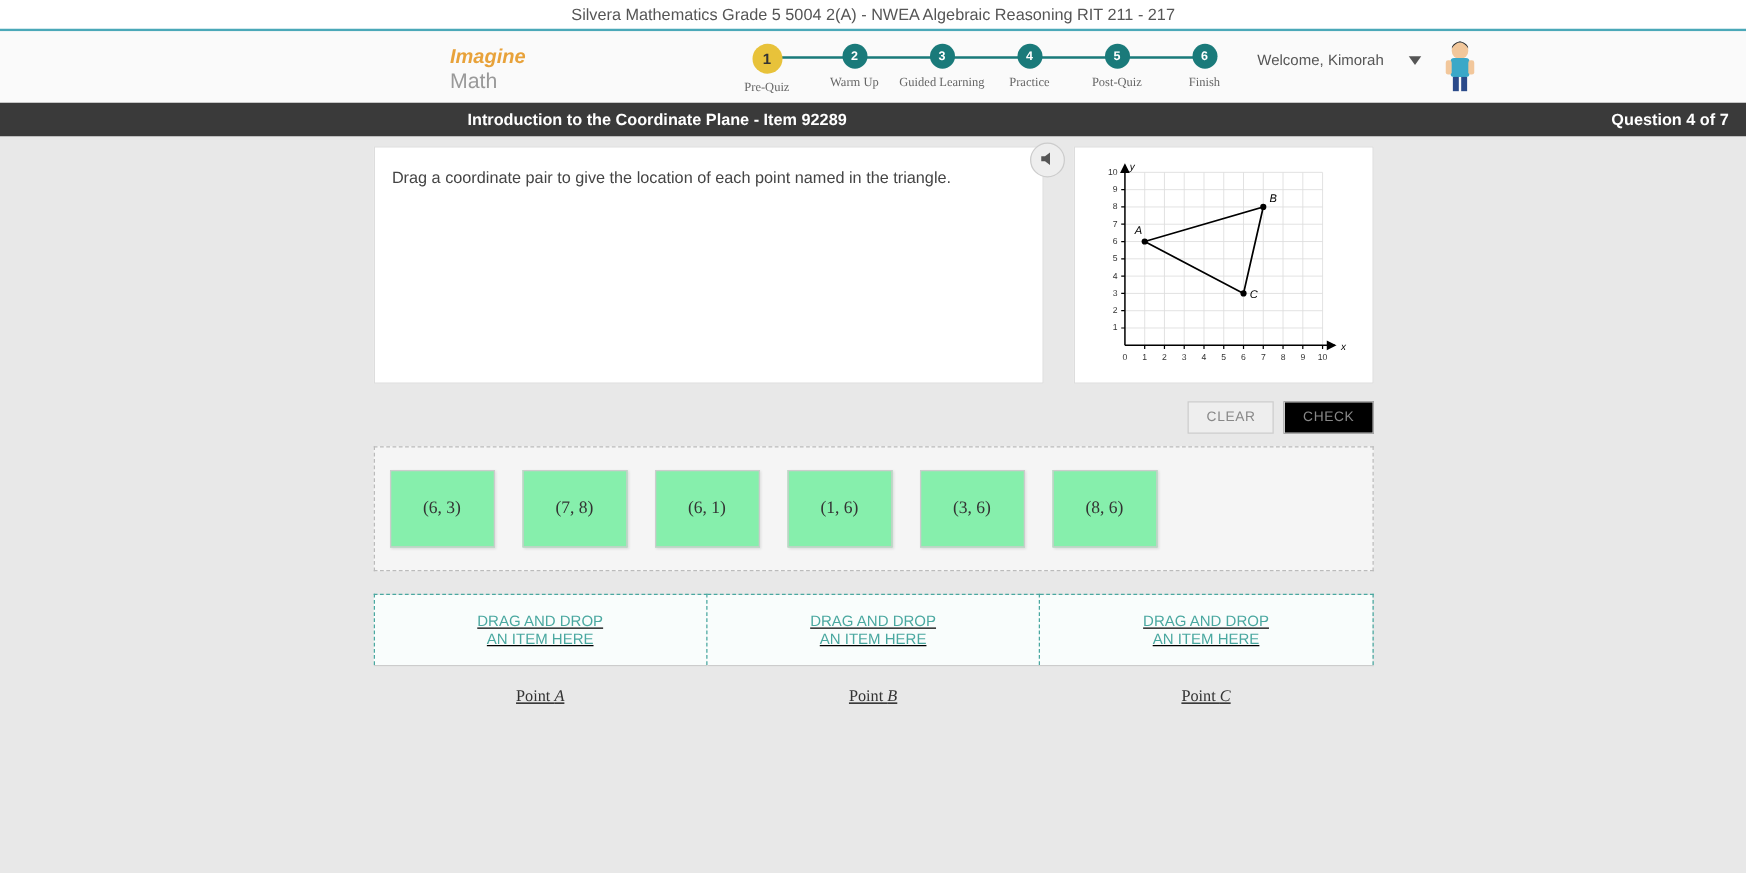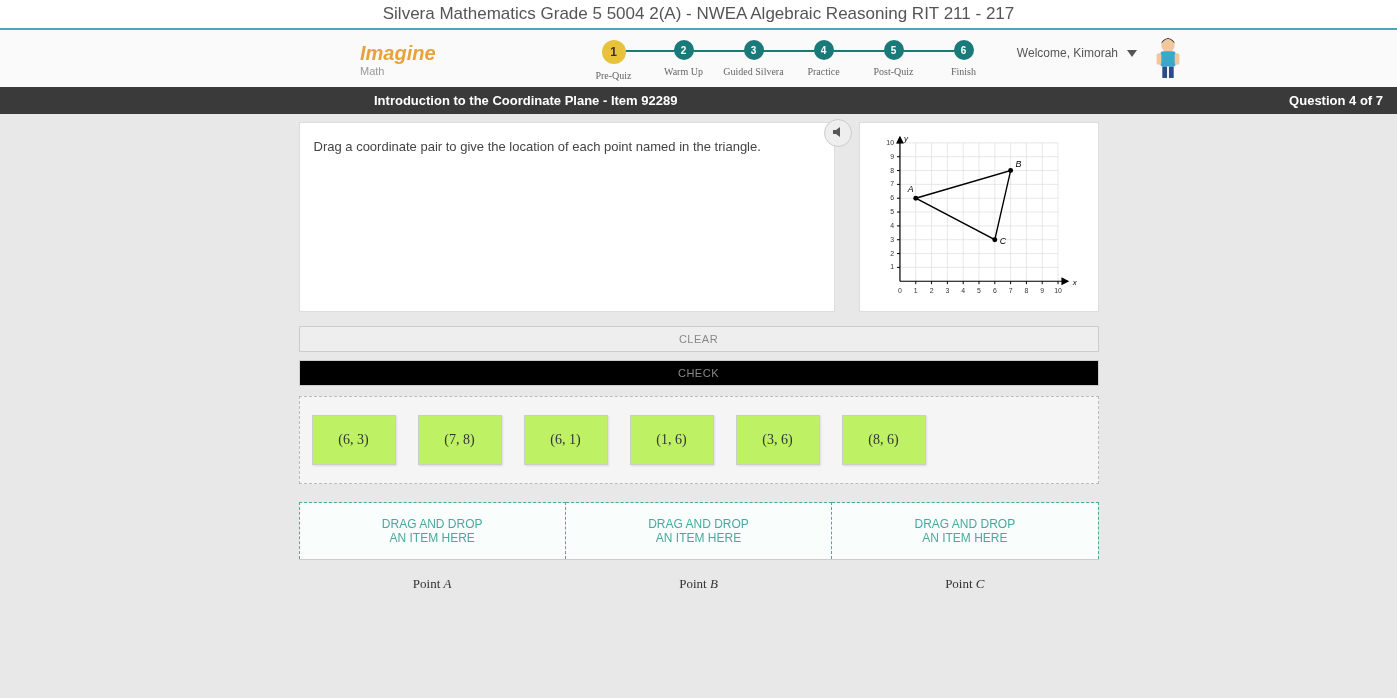--- a/index.html
+++ b/index.html
@@ -9,38 +9,38 @@
     width: 1397px;
     height: 698px;
     overflow: hidden;
     position: relative;
   }
   .top-bar {
     background: #fff;
     border-bottom: 2px solid #4aa8b8;
     padding: 4px 0;
     text-align: center;
-    font-size: 17px;
+    font-size: 13px;
     color: #555;
   }
   .header-area {
     background: #fafafa;
     padding: 10px 0 6px 0;
     display: flex;
     align-items: flex-start;
     justify-content: center;
     position: relative;
   }
   .brand {
     position: absolute;
     left: 360px;
     top: 12px;
   }
-  .brand-name { color: #e8a23a; font-weight: bold; font-size: 20px; font-style: italic; }
-  .brand-sub { color: #999; font-size: 11px; }
+  .brand-name { color: #e8a23a; font-weight: bold; font-size: 16px; font-style: italic; }
+  .brand-sub { color: #999; font-size: 17px; }
   .progress-track {
     display: flex;
     align-items: flex-start;
     gap: 0;
     margin-left: 180px;
   }
   .step {
     display: flex;
     flex-direction: column;
     align-items: center;
@@ -64,21 +64,21 @@
     top: 10px; left: 50%;
     width: 70px; height: 2px;
     background: #1a7a7a;
     z-index: 1;
   }
   .step:last-child .step-line { display:none; }
   .welcome {
     position: absolute;
     right: 260px; top: 16px;
     font-size: 12px; color: #555;
-    display:flex; align-items:center; gap:9px;
+    display:flex; align-items:center; gap:20px;
   }
   .avatar {
     position: absolute; right: 210px; top: 6px;
     width: 38px; height: 44px;
   }
   .avatar svg { width:100%; height:100%; }
   .title-bar {
     background: #3a3a3a;
     color: #fff;
     font-size: 13px;
@@ -128,52 +128,52 @@
     border: 1px solid #ddd;
     width: 240px;
     height: 190px;
     padding: 10px;
     position: relative;
   }
   .graph-box svg { width:100%; height:100%; }
   .btn-row {
     display:flex; justify-content:flex-end; gap:8px;
     margin: 14px 0 10px 0;
-    flex-direction: column;
   }
   .btn {
     padding: 6px 14px;
     font-size: 11px;
     color: #888;
     background: #eee;
     border: 1px solid #ccc;
     letter-spacing: 0.5px;
   }
   .btn.check { background:#000000; }
   .tiles-box {
     border: 1px dashed #bbb;
     padding: 18px 12px;
     background: #f5f5f5;
     display:flex;
     gap: 22px;
   }
   .tile {
-    background:#bef264;
+    background:#86efac;
     border:1px solid #ccc;
     box-shadow: 1px 1px 2px rgba(0,0,0,0.1);
-    width: 84px; height: 50px;
+    width: 84px; height: 62px;
     display:flex; align-items:center; justify-content:center;
     font-size: 14px;
     color:#333;
     font-family: "Times New Roman", serif;
   }
   .drop-table {
     width:100%;
     border-collapse: collapse;
     margin-top: 18px;
+    text-decoration: underline;
   }
   .drop-table td {
     width:33.33%;
     text-align:center;
   }
   .drop-row td {
     border: 1.5px dashed #4aa8a0;
     padding: 14px 8px;
     color: #4aa8a0;
     font-size: 12px;
@@ -215,21 +215,21 @@
       <div class="step-label">Pre-Quiz</div>
       <div class="step-line"></div>
     </div>
     <div class="step">
       <div class="step-dot">2</div>
       <div class="step-label">Warm Up</div>
       <div class="step-line"></div>
     </div>
     <div class="step">
       <div class="step-dot">3</div>
-      <div class="step-label">Guided Silvera</div>
+      <div class="step-label">Guided Learning</div>
       <div class="step-line"></div>
     </div>
     <div class="step">
       <div class="step-dot">4</div>
       <div class="step-label">Practice</div>
       <div class="step-line"></div>
     </div>
     <div class="step">
       <div class="step-dot">5</div>
       <div class="step-label">Post-Quiz</div>

